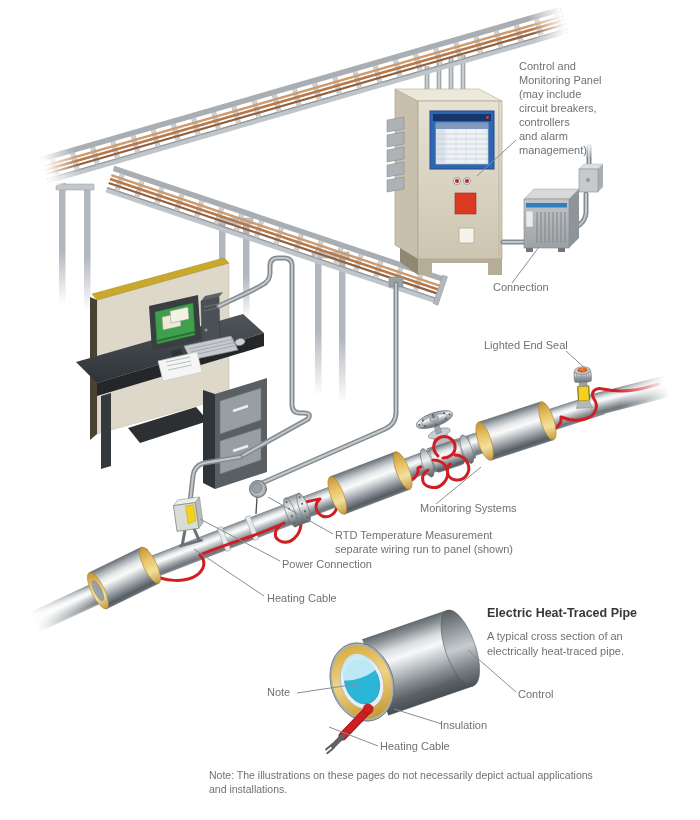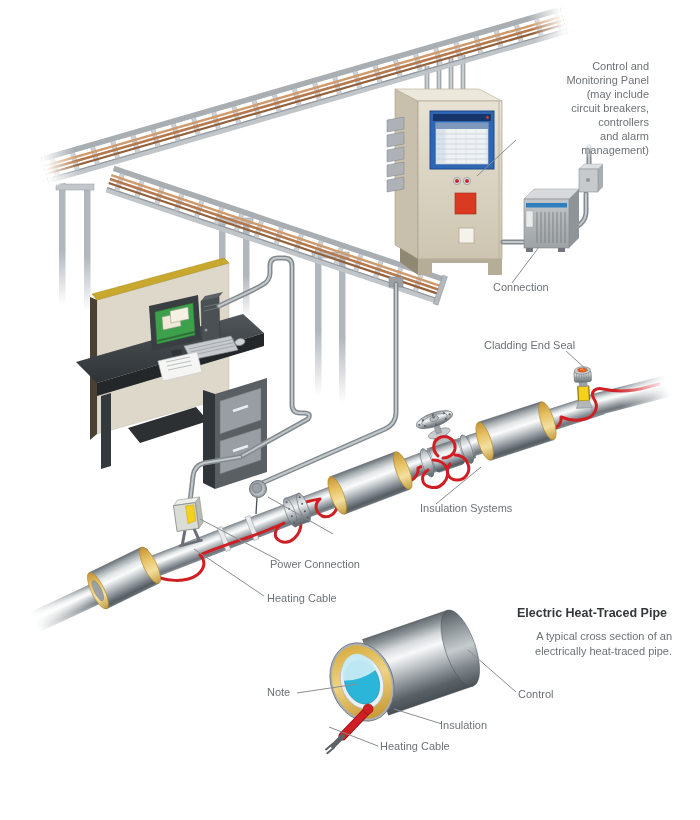--- a/index.html
+++ b/index.html
@@ -1,17 +1,17 @@
 <!DOCTYPE html>
 <html style="--heating-cable-red: #d01f24; --insulation-yellow: #e9c468; --fluid-cyan: #2ab5d9; --panel-screen-blue: #2e66b4; --transformer-stripe-blue: #2f7fbe; --label-text-gray: #6e7276;"><head>
 <meta charset="utf-8">
 <style>
   html,body{margin:0;padding:0;background:#ffffff;}
   .stage{position:relative;width:700px;height:820px;background:#fff;overflow:hidden;
-         font-family:"Liberation Sans",sans-serif;text-align:right;}
+         font-family:"Liberation Sans",sans-serif;}
   .stage svg{position:absolute;left:0;top:0;}
   .lbl{position:absolute;font:11px/14px "Liberation Sans",sans-serif;
        color:var(--label-text-gray,#6e7276);white-space:pre-line;}
   .lbl-bold{font-weight:bold;font-size:12.5px;color:#34383a;}
   .lbl-desc{line-height:15px;}
   .note{font-size:10.5px;line-height:14px;}
   .hc{stroke:var(--heating-cable-red,#d01f24);fill:none;stroke-width:3;
       stroke-linecap:round;stroke-linejoin:round;}
   .leader{stroke:#898d90;stroke-width:1;fill:none;}
   .conduit-out{stroke:#848b90;stroke-width:5;fill:none;stroke-linecap:round;stroke-linejoin:round;}
@@ -502,24 +502,28 @@
 </svg>
 
 <div class="lbl" style="left:519px;top:59px;width:130px">Control and
 Monitoring Panel
 (may include
 circuit breakers,
 controllers
 and alarm
 management)</div>
 <div class="lbl" style="left:493px;top:280px">Connection</div>
-<div class="lbl" style="left:484px;top:338px">Cladding End Seal</div>
-<div class="lbl" style="left:420px;top:501px">Insulation Systems</div>
-<div class="lbl" style="left:270px;top:557px">Power Connection</div>
+<div class="lbl" style="left:484px;top:338px">Lighted End Seal</div>
+<div class="lbl" style="left:420px;top:501px">Monitoring Systems</div>
+<div class="lbl" style="left:335px;top:528px;width:200px">RTD Temperature Measurement
+separate wiring run to panel (shown)</div>
+<div class="lbl" style="left:282px;top:557px">Power Connection</div>
 <div class="lbl" style="left:267px;top:591px">Heating Cable</div>
 <div class="lbl lbl-bold" style="left:487px;top:606px;width:180px">Electric Heat-Traced Pipe</div>
 <div class="lbl lbl-desc" style="left:487px;top:629px;width:185px">A typical cross section of an
 electrically heat-traced pipe.</div>
 <div class="lbl" style="left:267px;top:685px">Note</div>
 <div class="lbl" style="left:518px;top:687px">Control</div>
 <div class="lbl" style="left:440px;top:718px">Insulation</div>
 <div class="lbl" style="left:380px;top:739px">Heating Cable</div>
+<div class="lbl note" style="left:209px;top:768px;width:445px">Note: The illustrations on these pages do not necessarily depict actual applications
+and installations.</div>
 </div>
 
 </body></html>

